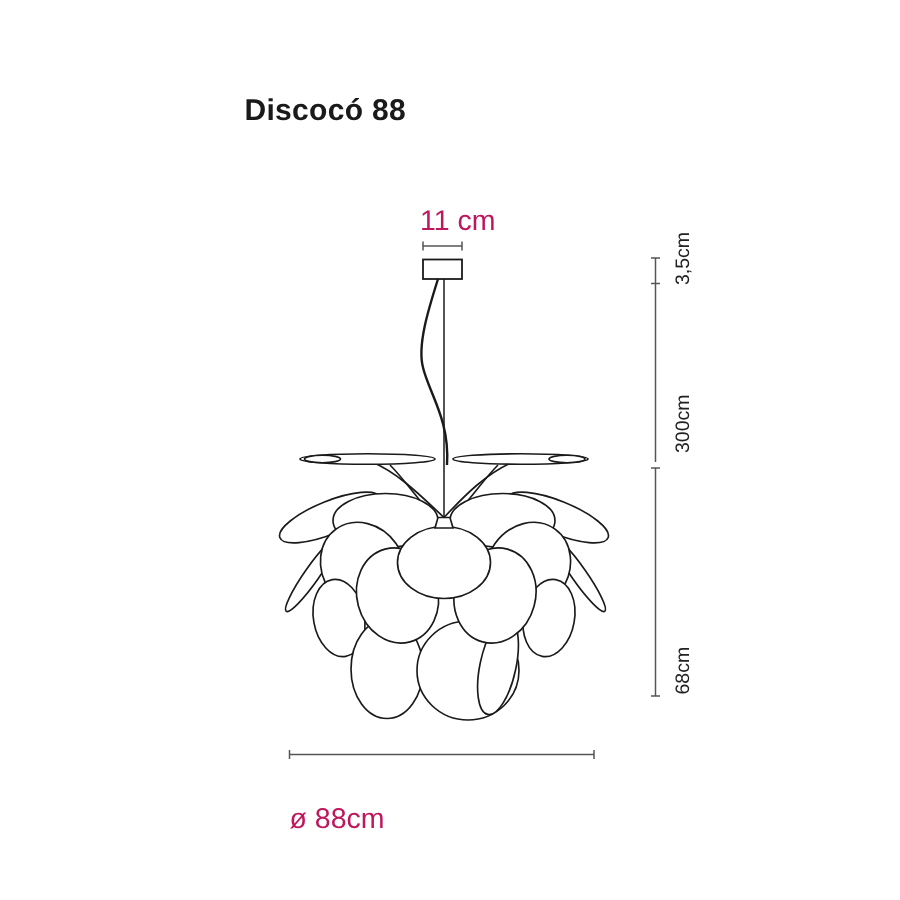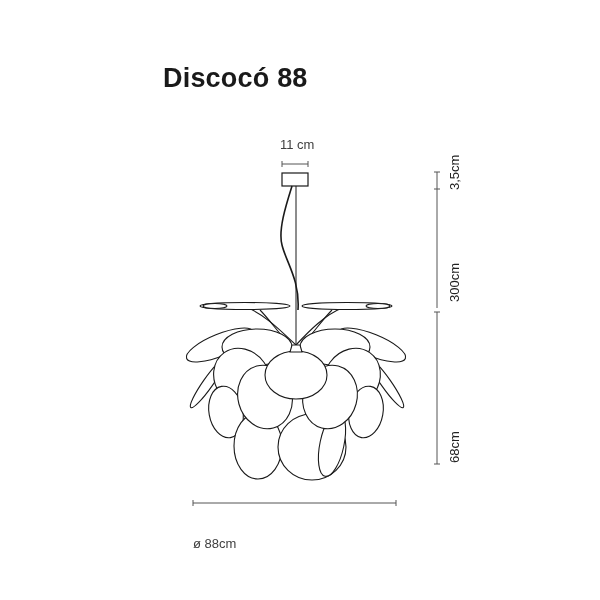--- a/index.html
+++ b/index.html
@@ -1,18 +1,18 @@
 <!DOCTYPE html>
 <html><head>
   <meta charset="utf-8">
   <style>
     html, body { margin: 0; padding: 0; background: #ffffff; }
     body { width: 600px; height: 600px; position: relative; overflow: hidden; font-family: "Liberation Sans", sans-serif; color: #1a1a1a; }
-    .title { position: absolute; left: 163px; top: 63px; font-size: 27px; font-weight: bold; letter-spacing: 0.2px; }
-    .label { position: absolute; font-size: 13px; color: #404040; }
+    .title { position: absolute; left: 163px; top: 63px; font-size: 20px; font-weight: bold; letter-spacing: 0.2px; }
+    .label { position: absolute; font-size: 19px; color: #be185d; }
     .vlabel { position: absolute; font-size: 13px; color: #222; transform-origin: left top; transform: rotate(-90deg); white-space: nowrap; }
     svg.draw { position: absolute; left: 0; top: 0; }
   </style>
 </head>
 <body>
 
 <div class="title">Discocó 88</div>
 
 <div class="label" style="left:280px; top:137px;">11 cm</div>
 <div class="label" style="left:193px; top:536px;">ø 88cm</div>

